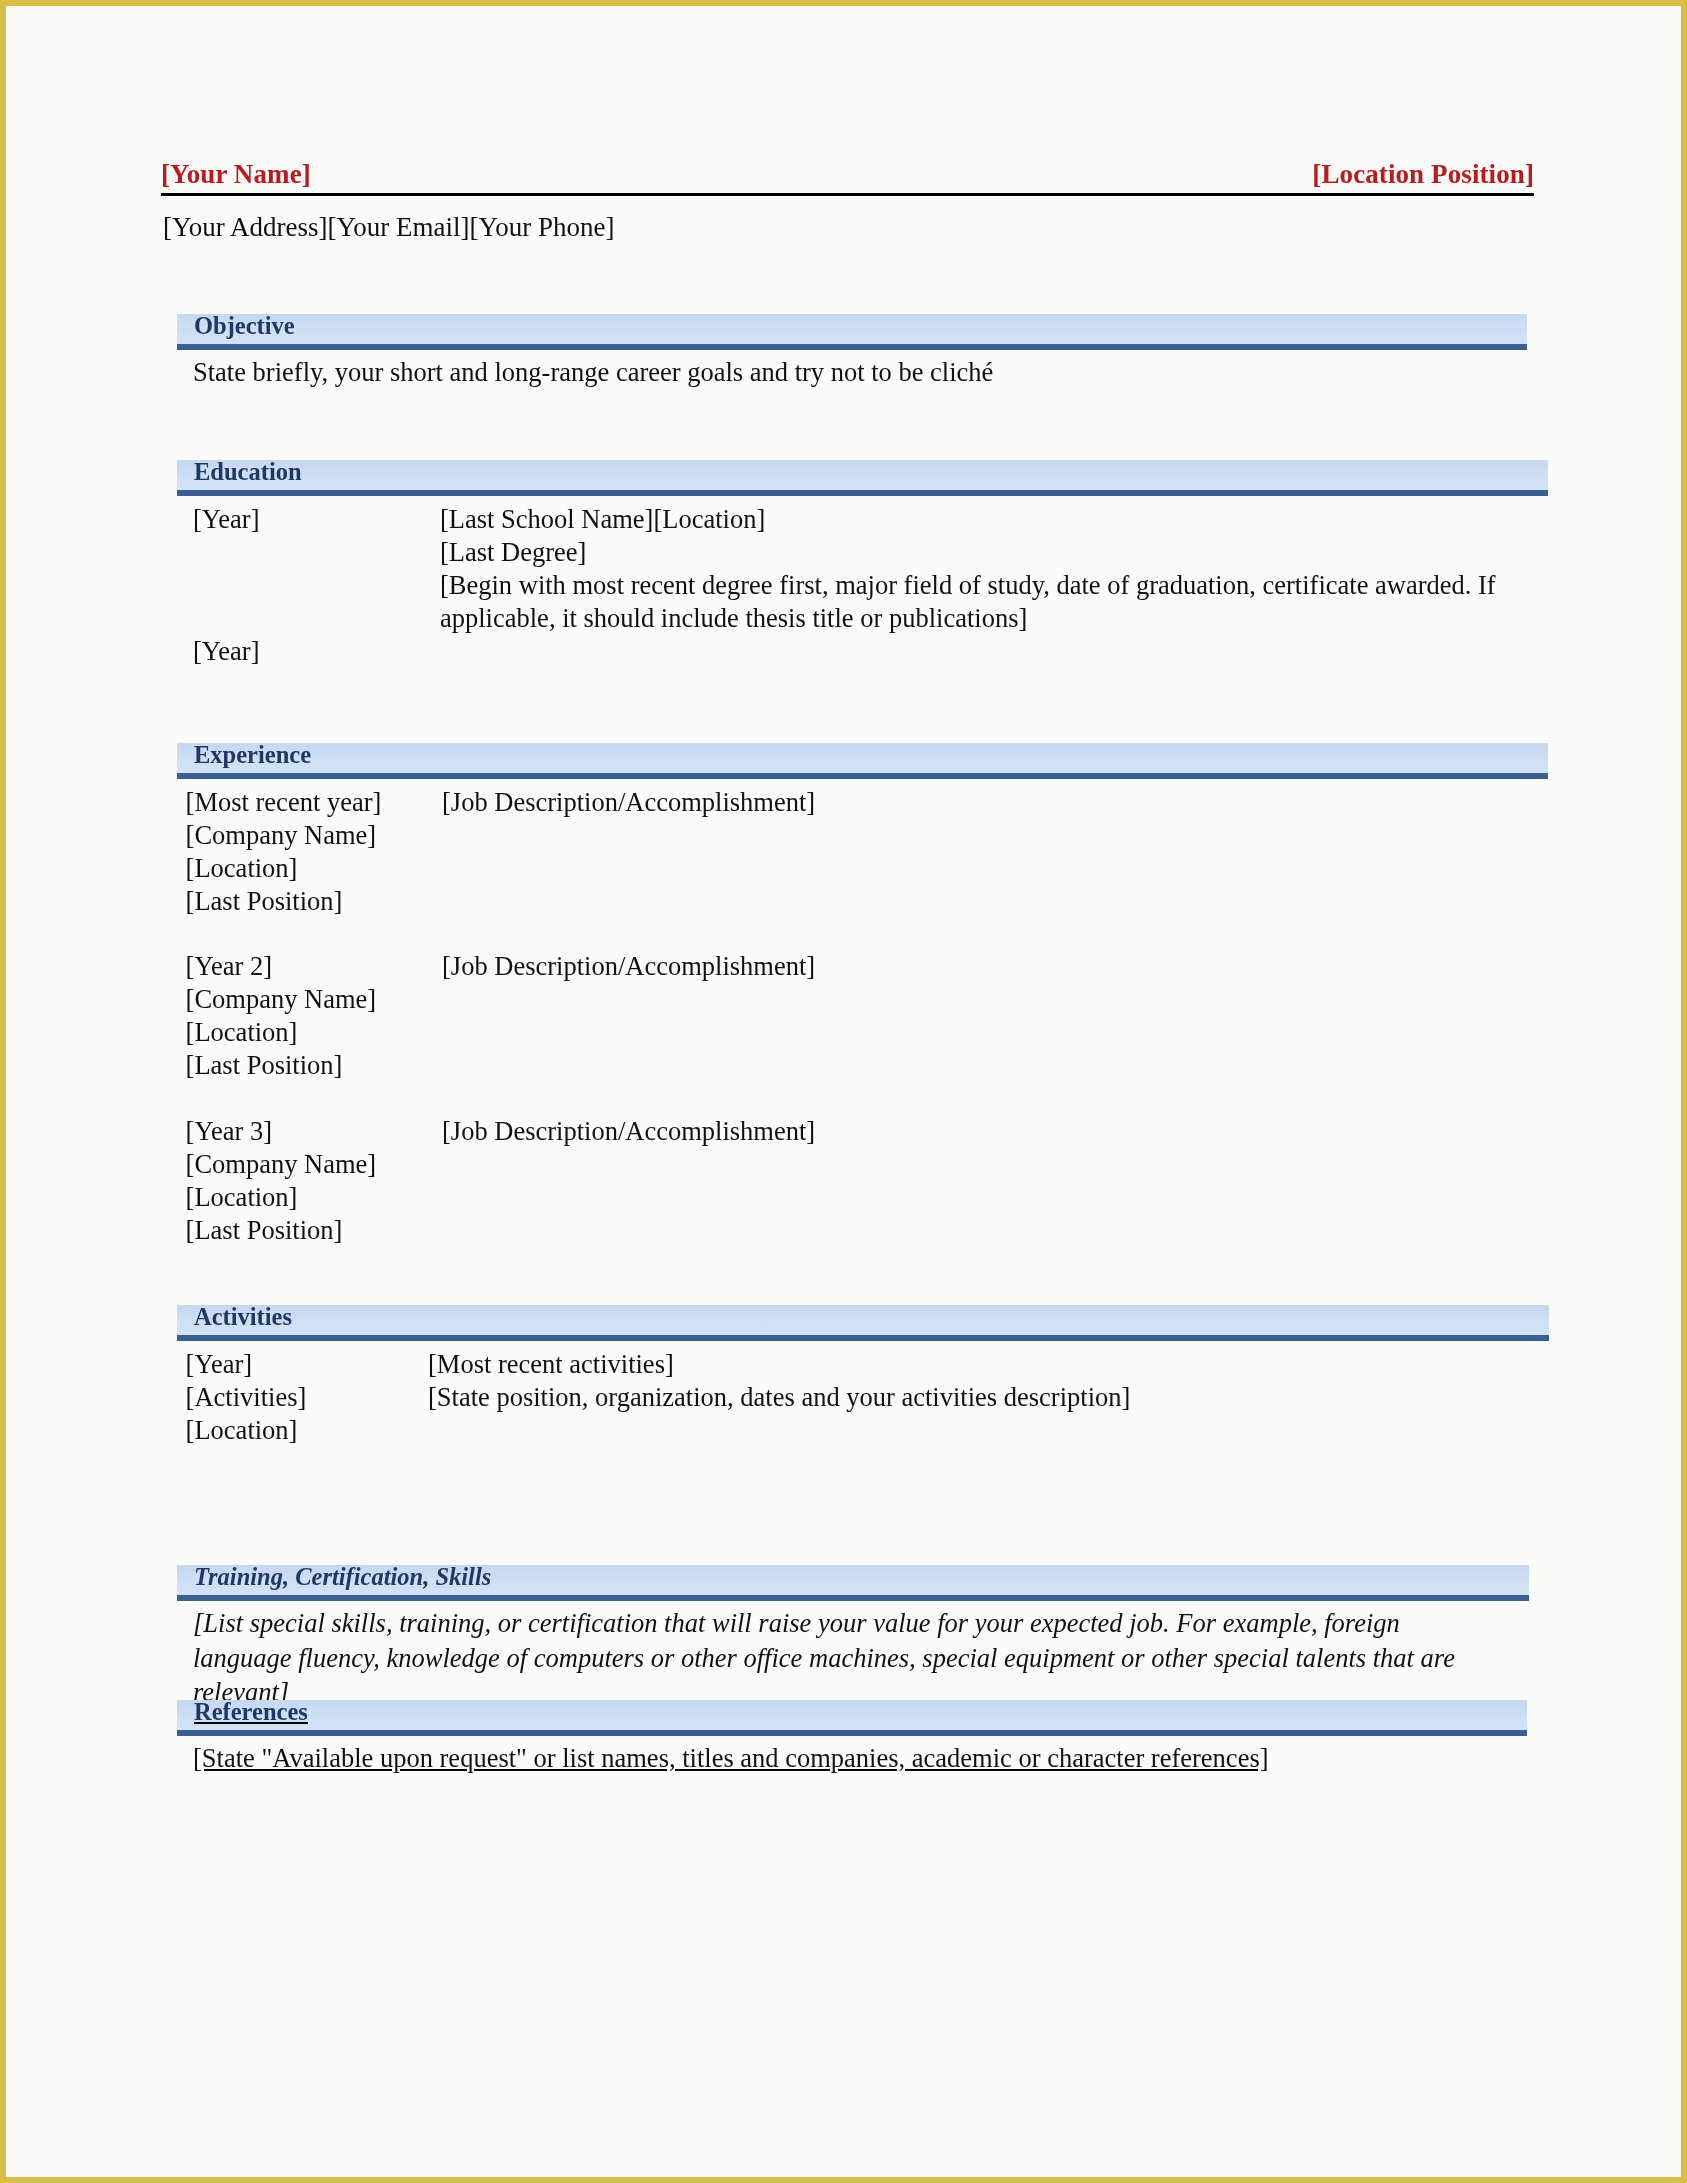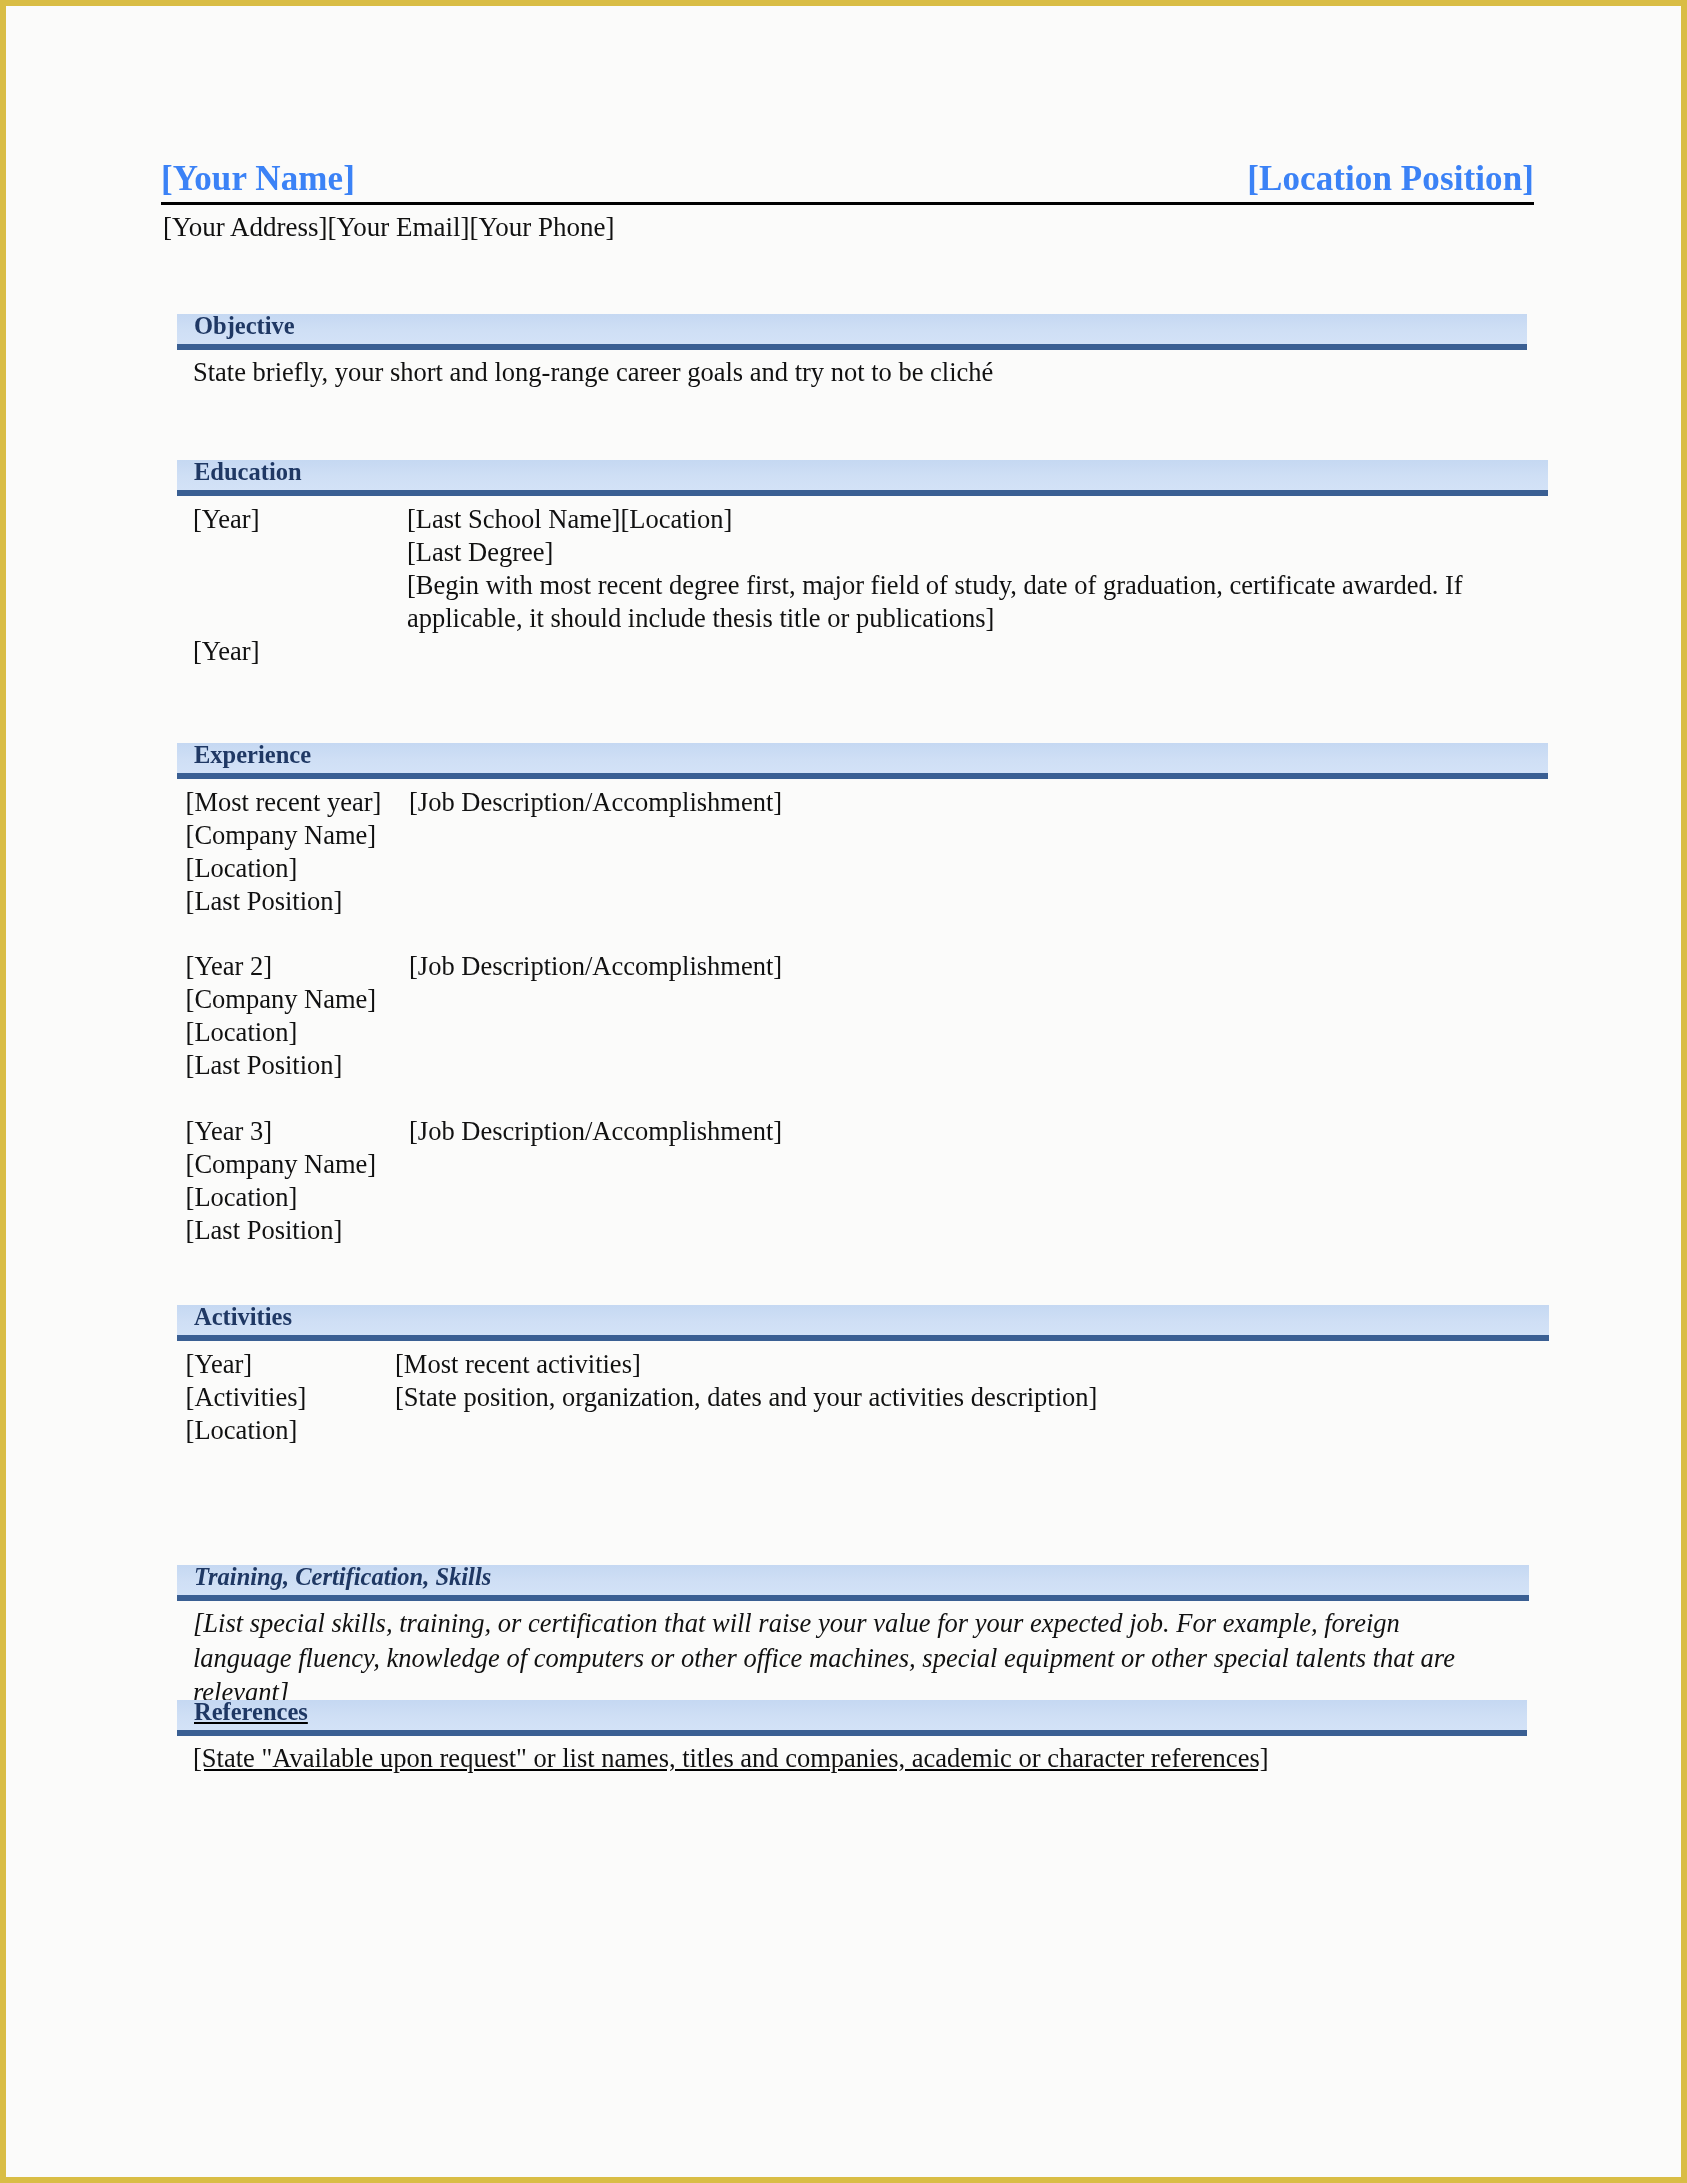--- a/index.html
+++ b/index.html
@@ -30,22 +30,22 @@
     top: 153px;
     width: 1373px;
     display: flex;
     justify-content: space-between;
     align-items: flex-end;
     border-bottom: 3.3px solid #000000;
     padding-bottom: 2.6px;
   }
   .hdr-name, .hdr-position {
     font-weight: bold;
-    font-size: 35px;
-    color: #3b82f6;
+    font-size: 27px;
+    color: #b91c1c;
     letter-spacing: 0.1px;
     white-space: nowrap;
   }
 
   .contact-line {
     position: absolute;
     left: 157px;
     top: 206px;
     font-size: 27px;
     color: #111111;
@@ -76,20 +76,21 @@
   
   .body-text {
     font-size: 26.5px;
     color: #111111;
     line-height: 1.25;
   }
 
   .row {
     display: flex;
     align-items: flex-start;
+    gap: 33px;
   }
   .col-year {
     width: 230px;
     flex: 0 0 230px;
     padding-left: 16px;
     box-sizing: border-box;
   }
   .col-detail {
     flex: 1 1 auto;
   }

